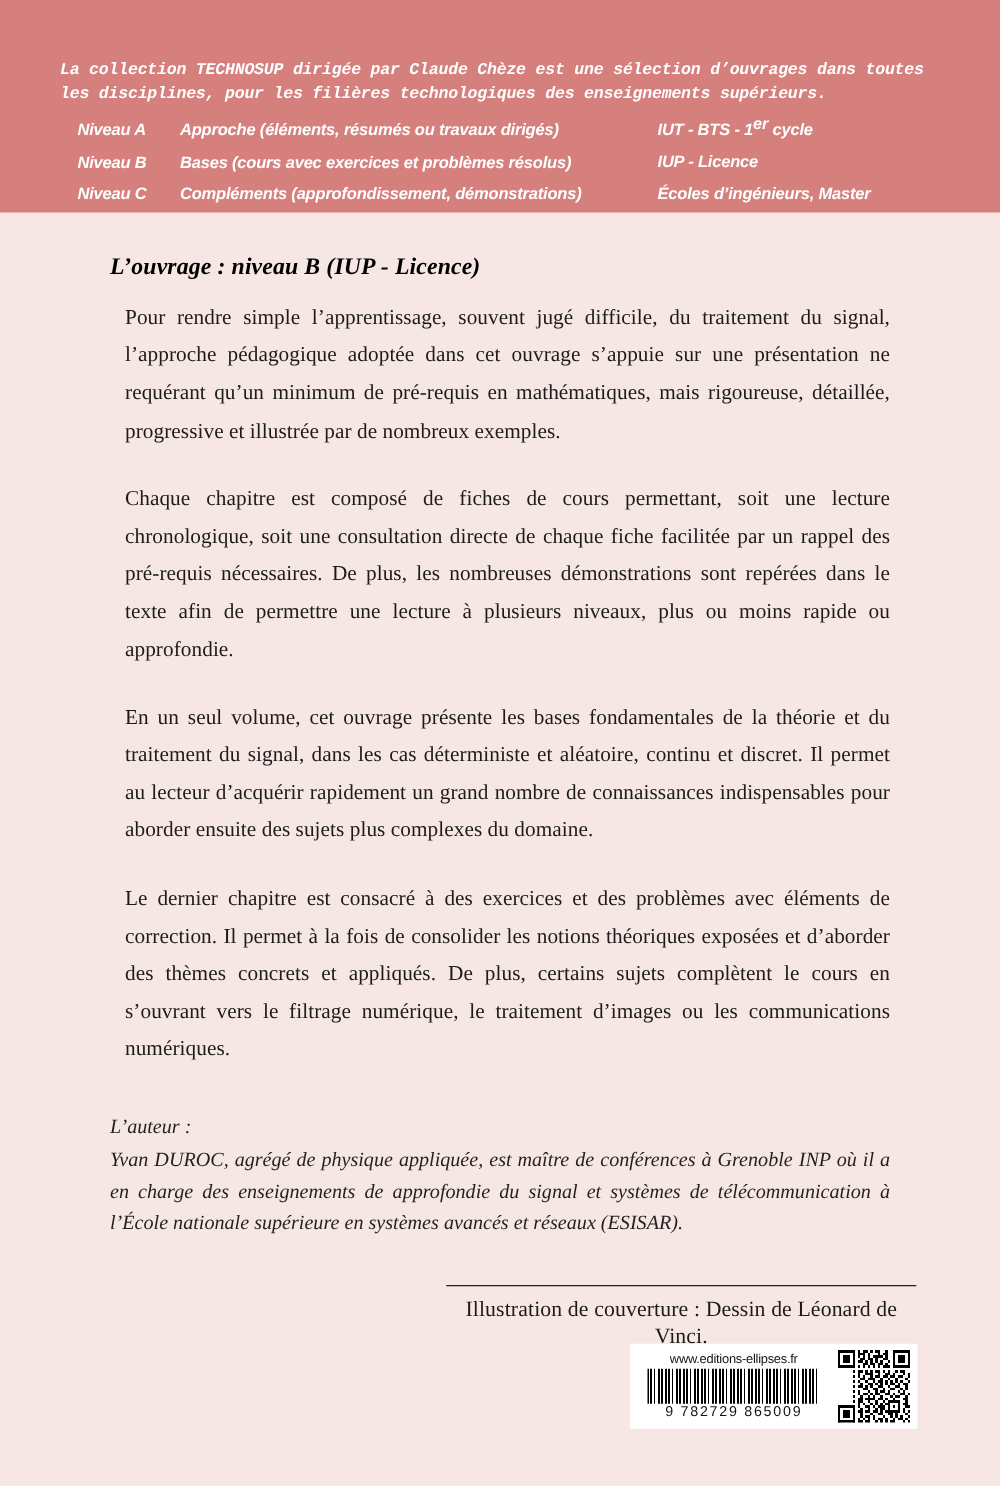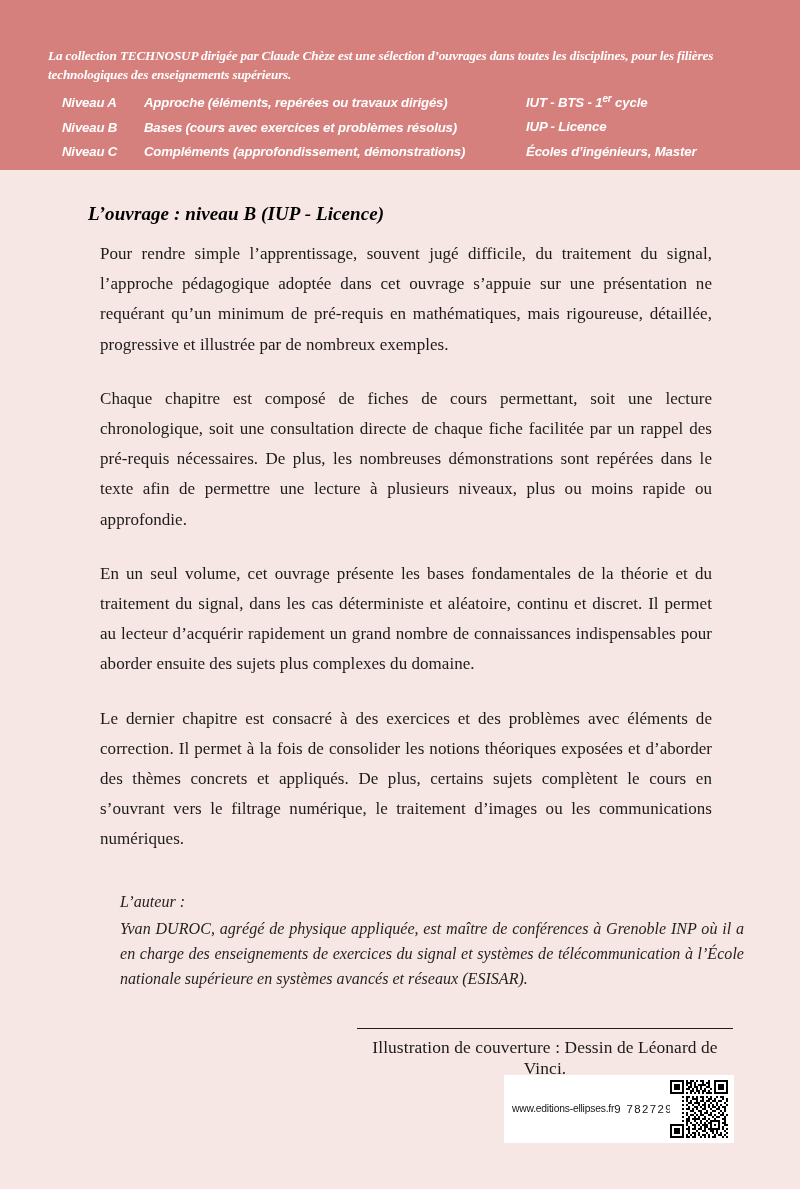--- a/index.html
+++ b/index.html
@@ -20,21 +20,21 @@
     position: absolute;
     left: 0;
     top: 0;
     width: 800px;
     height: 170px;
     background: #d5807d;
     box-sizing: border-box;
     padding: 46px 48px 0 48px;
   }
   .band-intro {
-    font-family: Liberation Serif, serif;
+    font-family: Liberation Mono, monospace;
     font-style: italic;
     font-weight: bold;
     font-size: 13.2px;
     line-height: 19px;
     color: #ffffff;
     letter-spacing: -0.15px;
     margin: 0;
   }
   .levels-table {
     margin-top: 6px;
@@ -50,21 +50,21 @@
   .levels-table td {
     padding: 0 0 2px 0;
     line-height: 18px;
     vertical-align: baseline;
     white-space: nowrap;
   }
   .lv-name  { width: 82px; }
   .lv-desc  { width: 382px; }
   .lv-audience { }
   .sup-er {
-    font-size: 10px;
+    font-size: 13px;
     vertical-align: super;
     font-style: italic;
     font-weight: bold;
   }
 
   
   .book-body {
     position: absolute;
     left: 88px;
     top: 203px;
@@ -94,21 +94,20 @@
     position: absolute;
     left: 88px;
     top: 889px;
     width: 624px;
     font-family: "Liberation Serif", serif;
     font-style: italic;
     font-size: 16.1px;
     line-height: 25px;
     color: #231f1f;
     text-align: justify;
-    margin-left: 32px;
   }
   .author-label { margin: 0 0 2px 0; }
   .author-bio { margin: 0; }
 
   
   .credit-wrap {
     position: absolute;
     left: 357px;
     top: 1028px;
     width: 376px;
@@ -136,21 +135,21 @@
     height: 68px;
     background: #ffffff;
     display: flex;
     align-items: center;
     box-sizing: border-box;
     padding: 4px 6px 4px 8px;
   }
   .ean-area {
     width: 150px;
     display: flex;
-    flex-direction: row;
+    flex-direction: column;
     align-items: center;
   }
   .ean-url {
     font-family: "Liberation Sans", sans-serif;
     font-size: 10.3px;
     color: #141414;
     letter-spacing: -0.2px;
     line-height: 12px;
     margin-bottom: 1px;
     white-space: nowrap;
@@ -183,21 +182,21 @@
 </head>
 <body>
 
 <div class="collection-band">
   <p class="band-intro">La collection TECHNOSUP dirigée par Claude Chèze est une sélection d’ouvrages dans toutes les disciplines, pour les filières technologiques des enseignements supérieurs.</p>
 
   <table class="levels-table">
     <tbody>
       <tr>
         <td class="lv-name">Niveau A</td>
-        <td class="lv-desc">Approche (éléments, repérées ou travaux dirigés)</td>
+        <td class="lv-desc">Approche (éléments, résumés ou travaux dirigés)</td>
         <td class="lv-audience"><span>IUT - BTS - 1</span><span class="sup-er">er</span><span> cycle</span></td>
       </tr>
       <tr>
         <td class="lv-name">Niveau B</td>
         <td class="lv-desc">Bases (cours avec exercices et problèmes résolus)</td>
         <td class="lv-audience"><span>IUP - Licence</span><span class="sup-er"></span><span></span></td>
       </tr>
       <tr>
         <td class="lv-name">Niveau C</td>
         <td class="lv-desc">Compléments (approfondissement, démonstrations)</td>
@@ -210,21 +209,21 @@
 <div class="book-body">
   <h2 class="work-heading">L’ouvrage : niveau B (IUP - Licence)</h2>
   <p class="body-par">Pour rendre simple l’apprentissage, souvent jugé difficile, du traitement du signal, l’approche pédagogique adoptée dans cet ouvrage s’appuie sur une présentation ne requérant qu’un minimum de pré-requis en mathématiques, mais rigoureuse, détaillée, progressive et illustrée par de nombreux exemples.</p>
   <p class="body-par">Chaque chapitre est composé de fiches de cours permettant, soit une lecture chronologique, soit une consultation directe de chaque fiche facilitée par un rappel des pré-requis nécessaires. De plus, les nombreuses démonstrations sont repérées dans le texte afin de permettre une lecture à plusieurs niveaux, plus ou moins rapide ou approfondie.</p>
   <p class="body-par">En un seul volume, cet ouvrage présente les bases fondamentales de la théorie et du traitement du signal, dans les cas déterministe et aléatoire, continu et discret. Il permet au lecteur d’acquérir rapidement un grand nombre de connaissances indispensables pour aborder ensuite des sujets plus complexes du domaine.</p>
   <p class="body-par">Le dernier chapitre est consacré à des exercices et des problèmes avec éléments de correction. Il permet à la fois de consolider les notions théoriques exposées et d’aborder des thèmes concrets et appliqués. De plus, certains sujets complètent le cours en s’ouvrant vers le filtrage numérique, le traitement d’images ou les communications numériques.</p>
 </div>
 
 <div class="author-block">
   <p class="author-label">L’auteur :</p>
-  <p class="author-bio">Yvan DUROC, agrégé de physique appliquée, est maître de conférences à Grenoble INP où il a en charge des enseignements de exercices du signal et systèmes de télécommunication à l’École nationale supérieure en systèmes avancés et réseaux (ESISAR).</p>
+  <p class="author-bio">Yvan DUROC, agrégé de physique appliquée, est maître de conférences à Grenoble INP où il a en charge des enseignements de approfondie du signal et systèmes de télécommunication à l’École nationale supérieure en systèmes avancés et réseaux (ESISAR).</p>
 </div>
 
 <div class="credit-wrap">
   <div class="credit-rule"></div>
   <p class="credit-text">Illustration de couverture : Dessin de Léonard de Vinci.</p>
 </div>
 
 <div class="codes-panel">
   <div class="ean-area">
     <div class="ean-url">www.editions-ellipses.fr</div>

